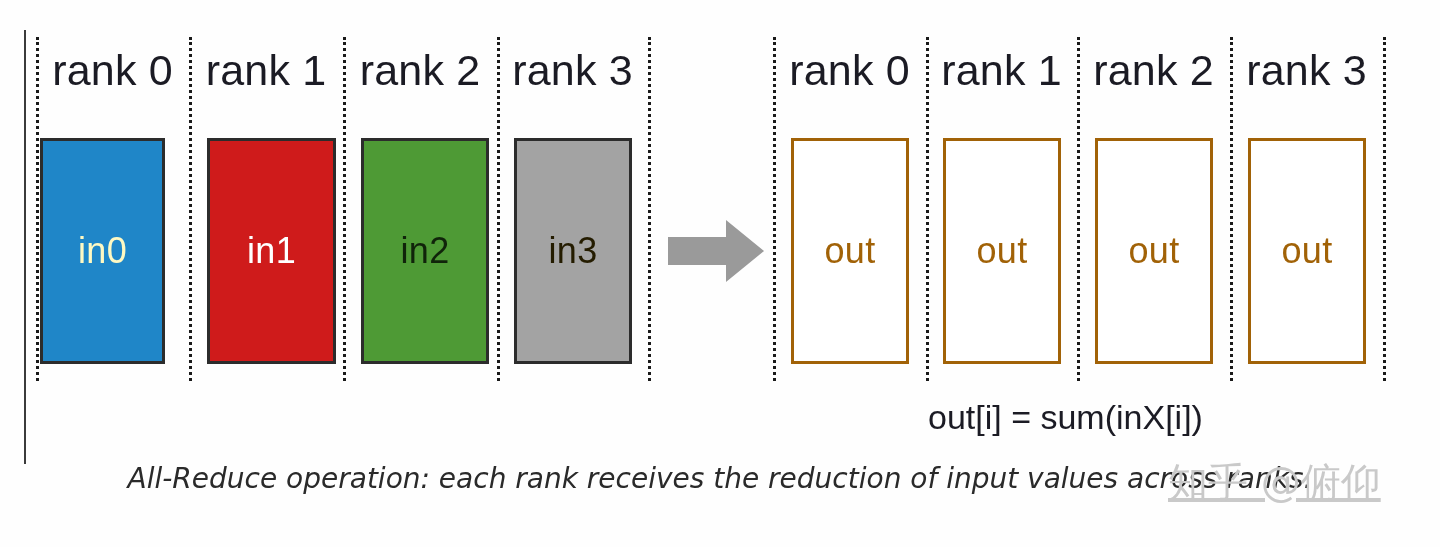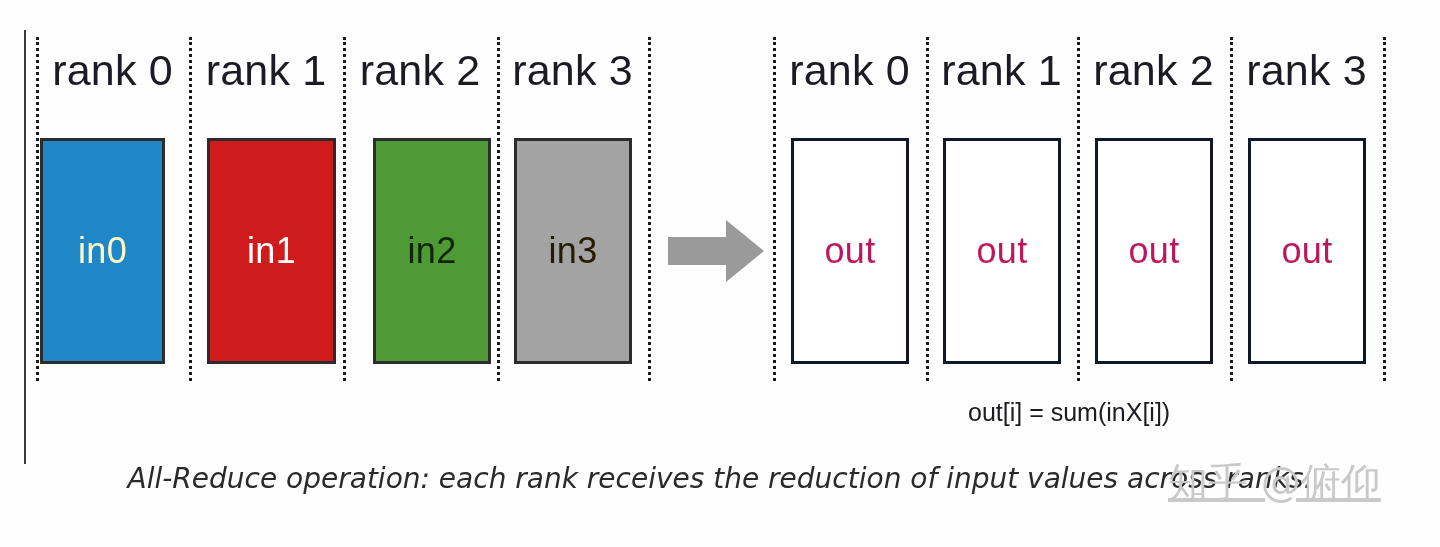--- a/index.html
+++ b/index.html
@@ -49,41 +49,40 @@
     height:226px;
     box-sizing:border-box;
     border:3px solid #2c2c2c;
     display:flex;
     align-items:center;
     justify-content:center;
     font-size:36px;
     letter-spacing:0.3px;
   }
   .vbox.out-box{
-    border:3px solid #0f172a;
+    border:3px solid #a16207;
     background:#ffffff;
-    color:#be185d;
+    color:#a16207;
     text-align:right;
   }
 
   
   .arrow-wrap{
     position:absolute;
     left:668px;top:218px;
     width:96px;height:66px;
   }
 
   
   .formula{
     position:absolute;
     left:928px;top:398px;
-    font-size:25px;
+    font-size:34px;
     color:#1b1b24;
     white-space:nowrap;
-    margin-left:40px;
   }
 
   
   .caption{
     position:absolute;
     left:0;top:462px;
     width:1440px;
     text-align:center;
     font-family:"DejaVu Sans", sans-serif;
     font-style:italic;
@@ -126,21 +125,21 @@
   <div class="rank-label" style="left:189px;width:154px">rank 1</div>
   <div class="rank-label" style="left:343px;width:154px">rank 2</div>
   <div class="rank-label" style="left:497px;width:151px">rank 3</div>
 
   <div class="vbox" style="left:40px;width:125px;background:#1f86c8;color:#fef9c3">
     <span>in0</span>
   </div>
   <div class="vbox" style="left:207px;width:129px;background:#cf1b1b;color:#ffffff">
     <span>in1</span>
   </div>
-  <div class="vbox" style="left:373px;width:118px;background:#4e9a35;color:#10240a">
+  <div class="vbox" style="left:361px;width:128px;background:#4e9a35;color:#10240a">
     <span>in2</span>
   </div>
   <div class="vbox" style="left:514px;width:118px;background:#a3a3a3;color:#241c00">
     <span>in3</span>
   </div>
 
   <div class="arrow-wrap">
     <svg width="96" height="66" viewBox="0 0 96 66" xmlns="http://www.w3.org/2000/svg">
       <polygon points="0,19 58,19 58,2 96,33 58,64 58,47 0,47" fill="#9a9a9a"></polygon>
     </svg>

